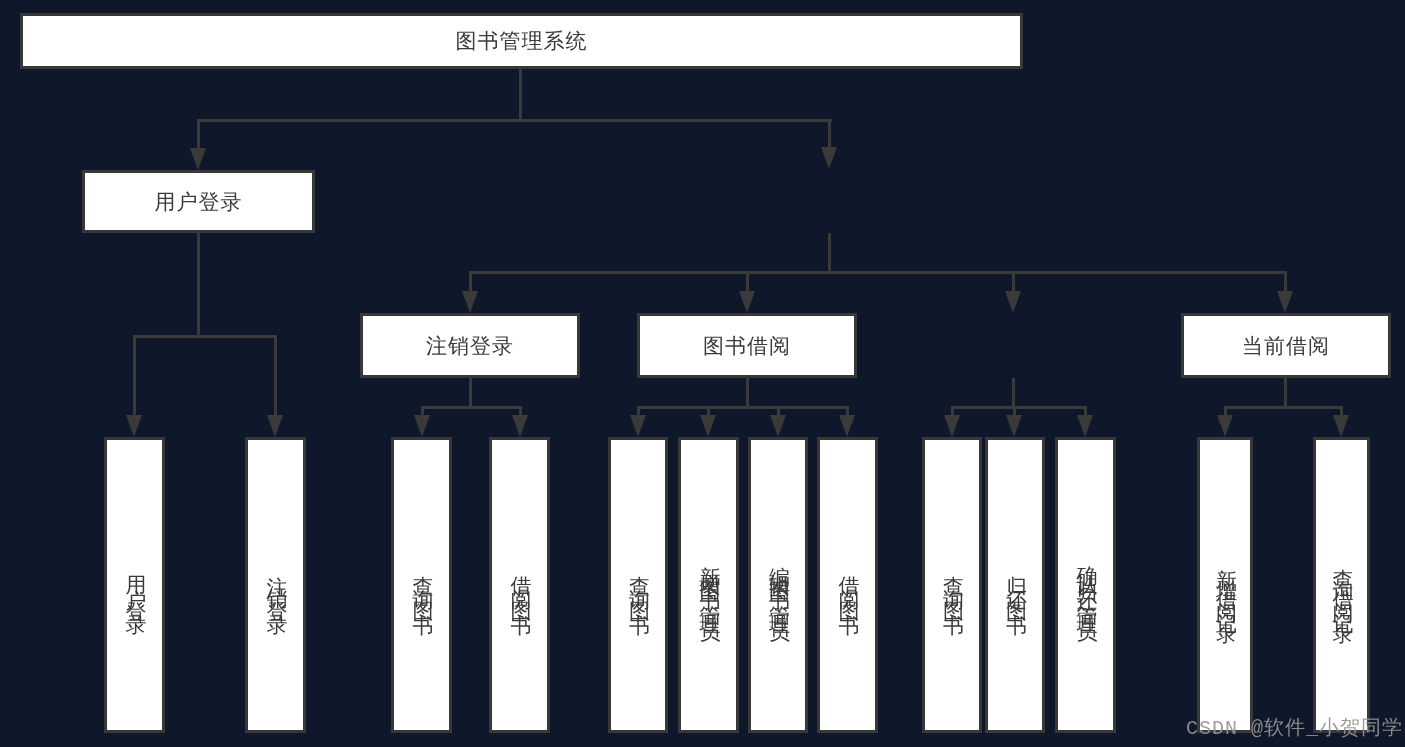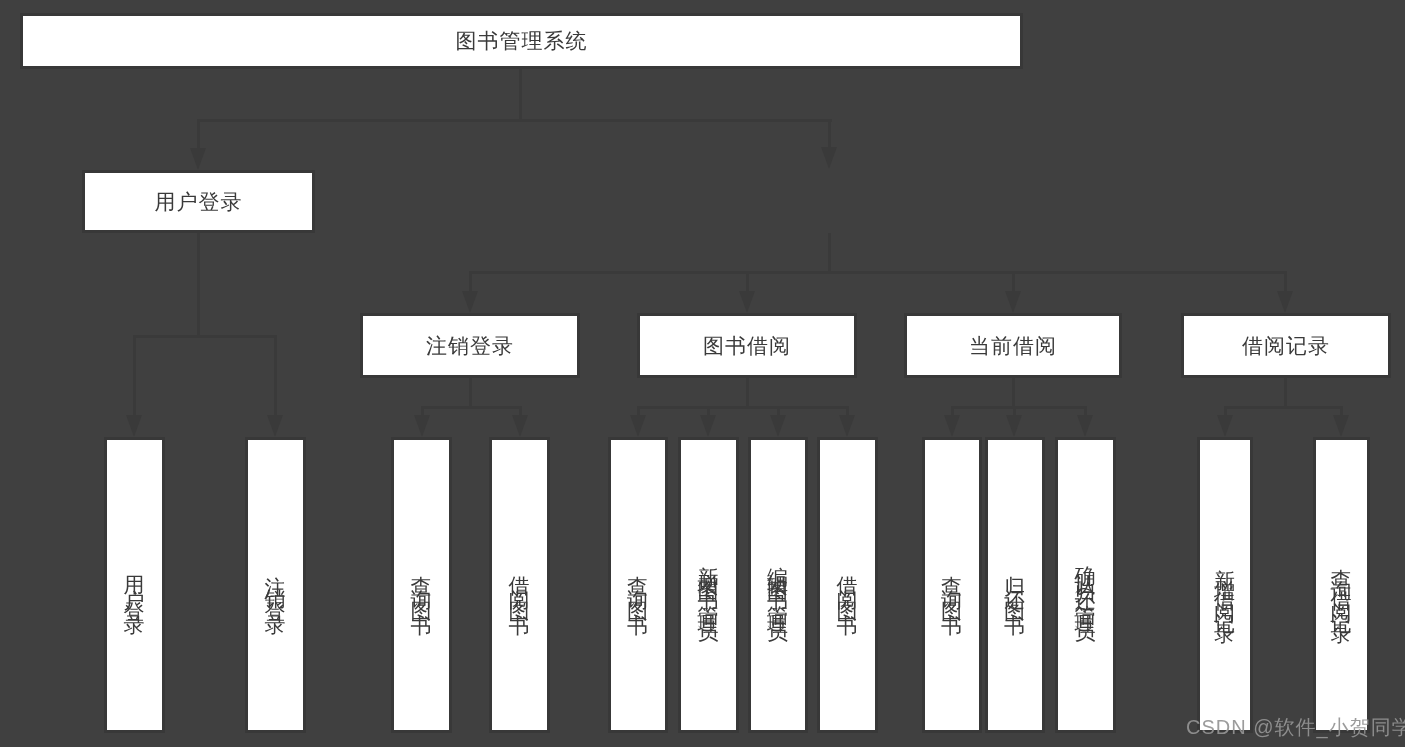--- a/index.html
+++ b/index.html
@@ -1,20 +1,20 @@
 <!DOCTYPE html>
 <html><head>
 <meta charset="utf-8">
 <style>
   html,body{margin:0;padding:0;background:#fff;}
   #stage{
     position:relative;
     width:1405px;height:747px;
-    background:#404040;
-    font-family:Liberation Sans, sans-serif;
+    background:#0f172a;
+    font-family:Liberation Mono, monospace;
     overflow:hidden;
   }
   
   .node{
     position:absolute;
     box-sizing:border-box;
     background:#ffffff;
     border:3px solid #383838;
     display:flex;
     align-items:center;
@@ -123,25 +123,22 @@
   <div class="node h" style="left:82px;top:170px;width:233px;height:63px;">
     <span>用户登录</span>
   </div>
 
   <div class="node h" style="left:360px;top:313px;width:220px;height:65px;">
     <span>注销登录</span>
   </div>
   <div class="node h" style="left:637px;top:313px;width:220px;height:65px;justify-content:center;">
     <span>图书借阅</span>
   </div>
-  <div class="node h" style="left:904px;top:313px;width:218px;height:65px;">
+  <div class="node h" style="left:1181px;top:313px;width:210px;height:65px;">
     <span>当前借阅</span>
-  </div>
-  <div class="node h" style="left:1181px;top:313px;width:210px;height:65px;">
-    <span>借阅记录</span>
   </div>
 
   <div class="node v" style="left:104px;top:437px;width:61px;height:296px;">
     <span>用户登录</span>
   </div>
   <div class="node v" style="left:245px;top:437px;width:61px;height:296px;">
     <span>注销登录</span>
   </div>
 
   <div class="node v" style="left:391px;top:437px;width:61px;height:296px;">

